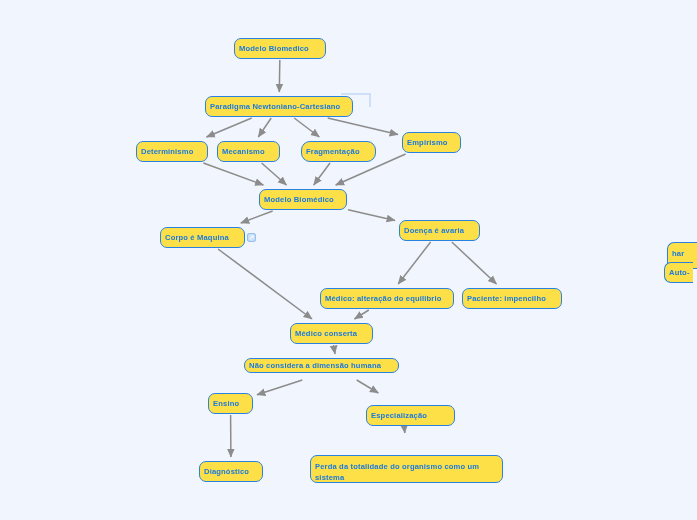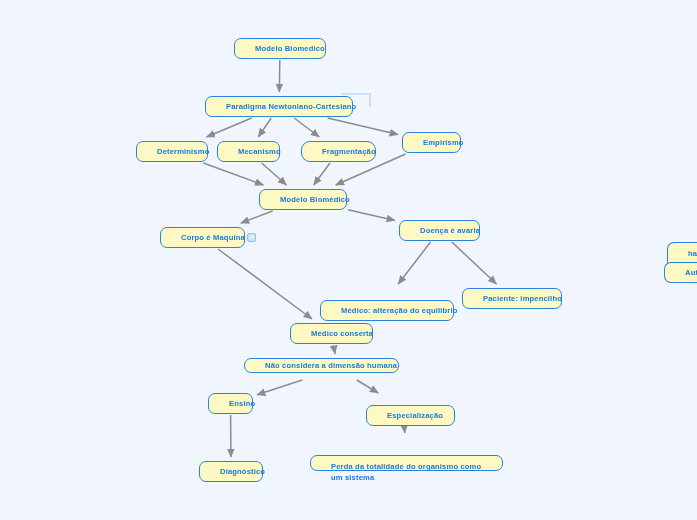--- a/index.html
+++ b/index.html
@@ -25,29 +25,29 @@
     position: absolute;
     left: 0;
     top: 0;
     width: 697px;
     height: 520px;
     pointer-events: none;
   }
   .node {
     position: absolute;
     box-sizing: border-box;
-    background: #fef9c3;
+    background: #fde047;
     border: 1.6px solid #2a82e0;
     border-radius: 7px;
     color: #1a7ae0;
     font-size: 7.6px;
     font-weight: bold;
     letter-spacing: 0.15px;
     line-height: 11px;
-    padding: 5px 20px;
+    padding: 5px 4px;
     white-space: nowrap;
     display: flex;
     align-items: center;
     z-index: 3;
   }
   .node.multiline {
     white-space: normal;
     align-items: flex-start;
     margin-top: 18px;
   }
@@ -129,39 +129,39 @@
       </div>
       <div class="node" style="left: 259px; top: 189px; width: 88px; height: 21px;">
         <span>Modelo Biomédico</span>
       </div>
       <div class="node" style="left: 160px; top: 227px; width: 85px; height: 21px;">
         <span>Corpo é Maquina</span>
       </div>
       <div class="node" style="left: 399px; top: 220px; width: 81px; height: 21px;">
         <span>Doença é avaria</span>
       </div>
-      <div class="node" style="left: 320px; top: 288px; width: 134px; height: 21px; margin-top: 12px;">
+      <div class="node" style="left: 320px; top: 288px; width: 134px; height: 21px;">
         <span>Médico: alteração do equilibrio</span>
       </div>
       <div class="node" style="left: 462px; top: 288px; width: 100px; height: 21px;">
         <span>Paciente: impencilho</span>
       </div>
       <div class="node" style="left: 290px; top: 323px; width: 83px; height: 21px;">
         <span>Médico conserta</span>
       </div>
       <div class="node" style="left: 244px; top: 358px; width: 155px; height: 15px;">
         <span>Não considera a dimensão humana</span>
       </div>
       <div class="node" style="left: 208px; top: 393px; width: 45px; height: 21px;">
         <span>Ensino</span>
       </div>
       <div class="node" style="left: 366px; top: 397px; width: 89px; height: 21px; margin-top: 8px;">
         <span>Especialização</span>
       </div>
-      <div class="node multiline" style="left: 310px; top: 437px; width: 193px; height: 16px;">
+      <div class="node multiline" style="left: 310px; top: 437px; width: 193px; height: 28px;">
         <span>Perda da totalidade do organismo como um sistema</span>
       </div>
       <div class="node" style="left: 199px; top: 461px; width: 64px; height: 21px;">
         <span>Diagnóstico</span>
       </div>
       <div class="node multiline clipped-right" style="left: 667px; top: 224px; width: 30px; height: 27px;">
         <span>har am</span>
       </div>
       <div class="node clipped-right" style="left: 664px; top: 262px; width: 29px; height: 21px;">
         <span>Auto-</span>

